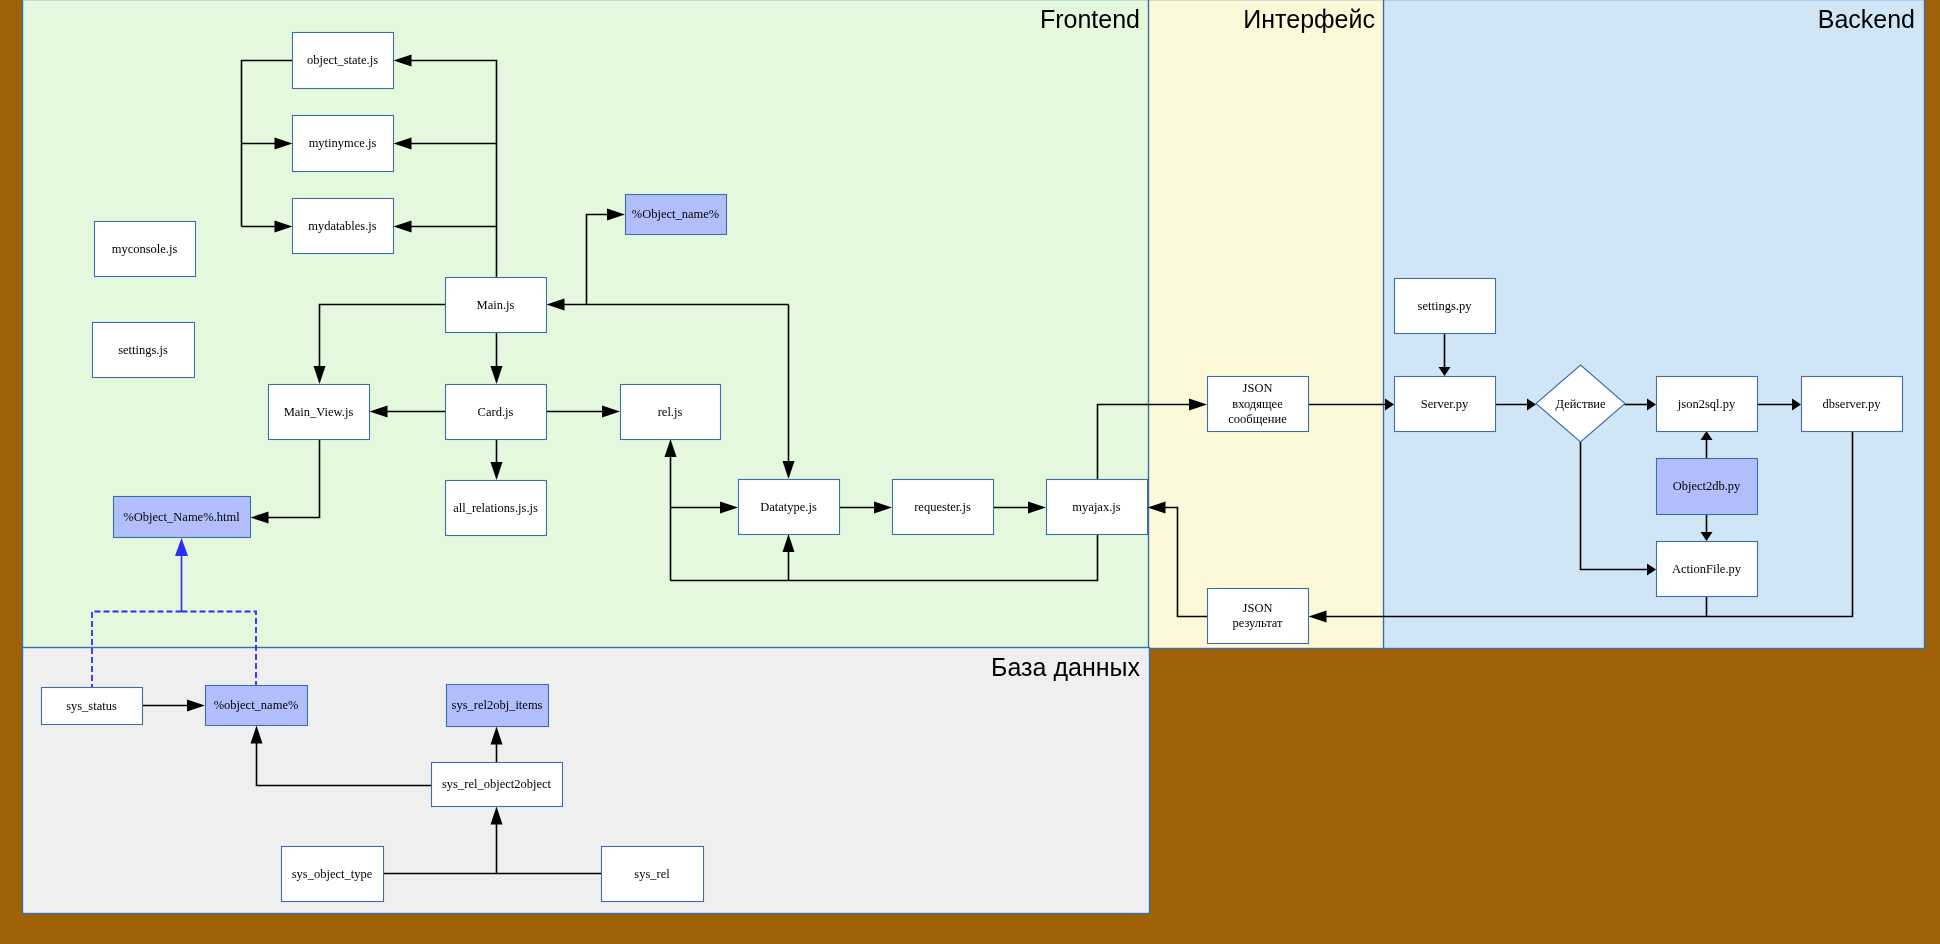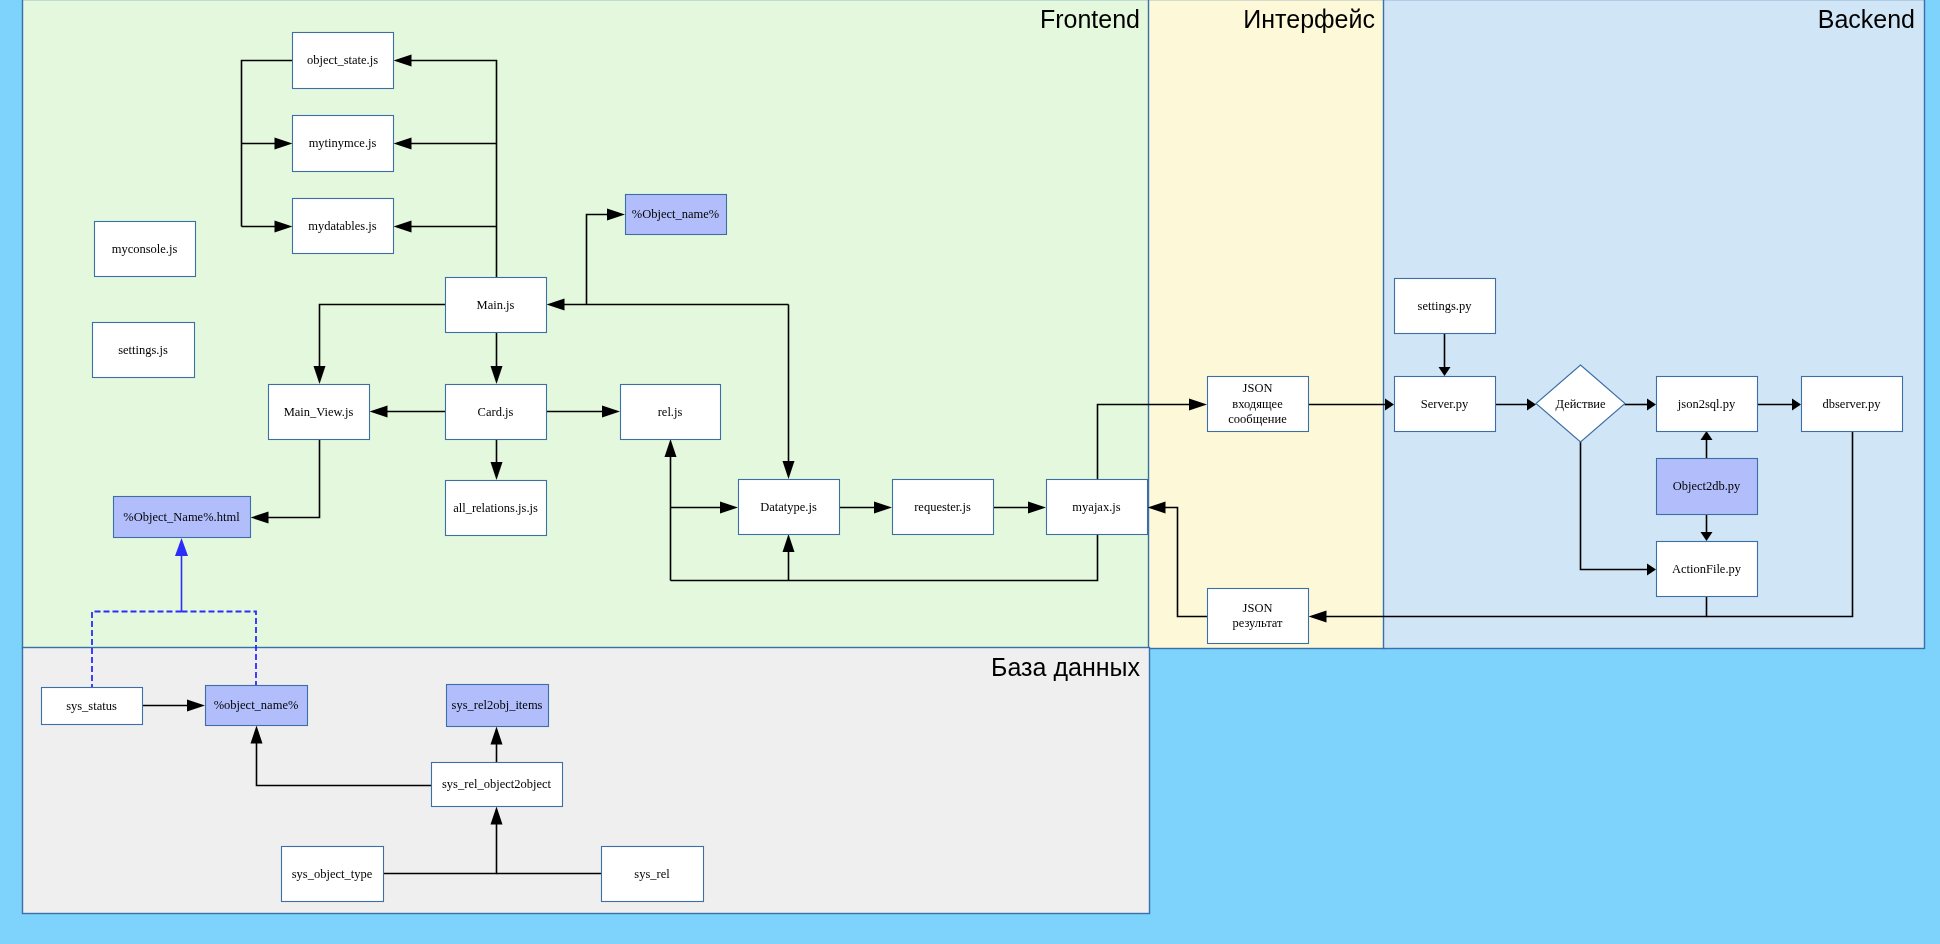--- a/index.html
+++ b/index.html
@@ -1,20 +1,20 @@
 <!DOCTYPE html>
 <html><head>
 <meta charset="utf-8">
 <title>Application architecture flow diagram</title>
 <style>
   html,body{margin:0;padding:0;background:#ffffff;}
   body{width:1940px;height:944px;overflow:hidden;
        font-family:"Liberation Serif", serif;
        -webkit-font-smoothing:antialiased;}
-  #stage{position:relative;width:1940px;height:944px;background:#7dd3fc;}
+  #stage{position:relative;width:1940px;height:944px;background:#a16207;}
   svg#diagram{position:absolute;left:0;top:0;width:1940px;height:944px;display:block;
               shape-rendering:geometricPrecision;}
   .lane-rect{stroke-width:1.4;}
   .lane-label{font-family:"Liberation Sans", sans-serif;font-size:25px;fill:#000000;}
   .node-rect{stroke-width:1.1;}
   .node-label{font-family:"Liberation Serif", serif;font-size:12.5px;fill:#000000;
               text-anchor:middle;}
   .edge-line{fill:none;stroke:#000000;stroke-width:1.6;stroke-linejoin:miter;stroke-linecap:butt;}
   .edge-dash{fill:none;stroke:#2D2DFA;stroke-width:1.8;stroke-dasharray:6 3;}
   .edge-blue{fill:none;stroke:#2D2DFA;stroke-width:1.6;}

